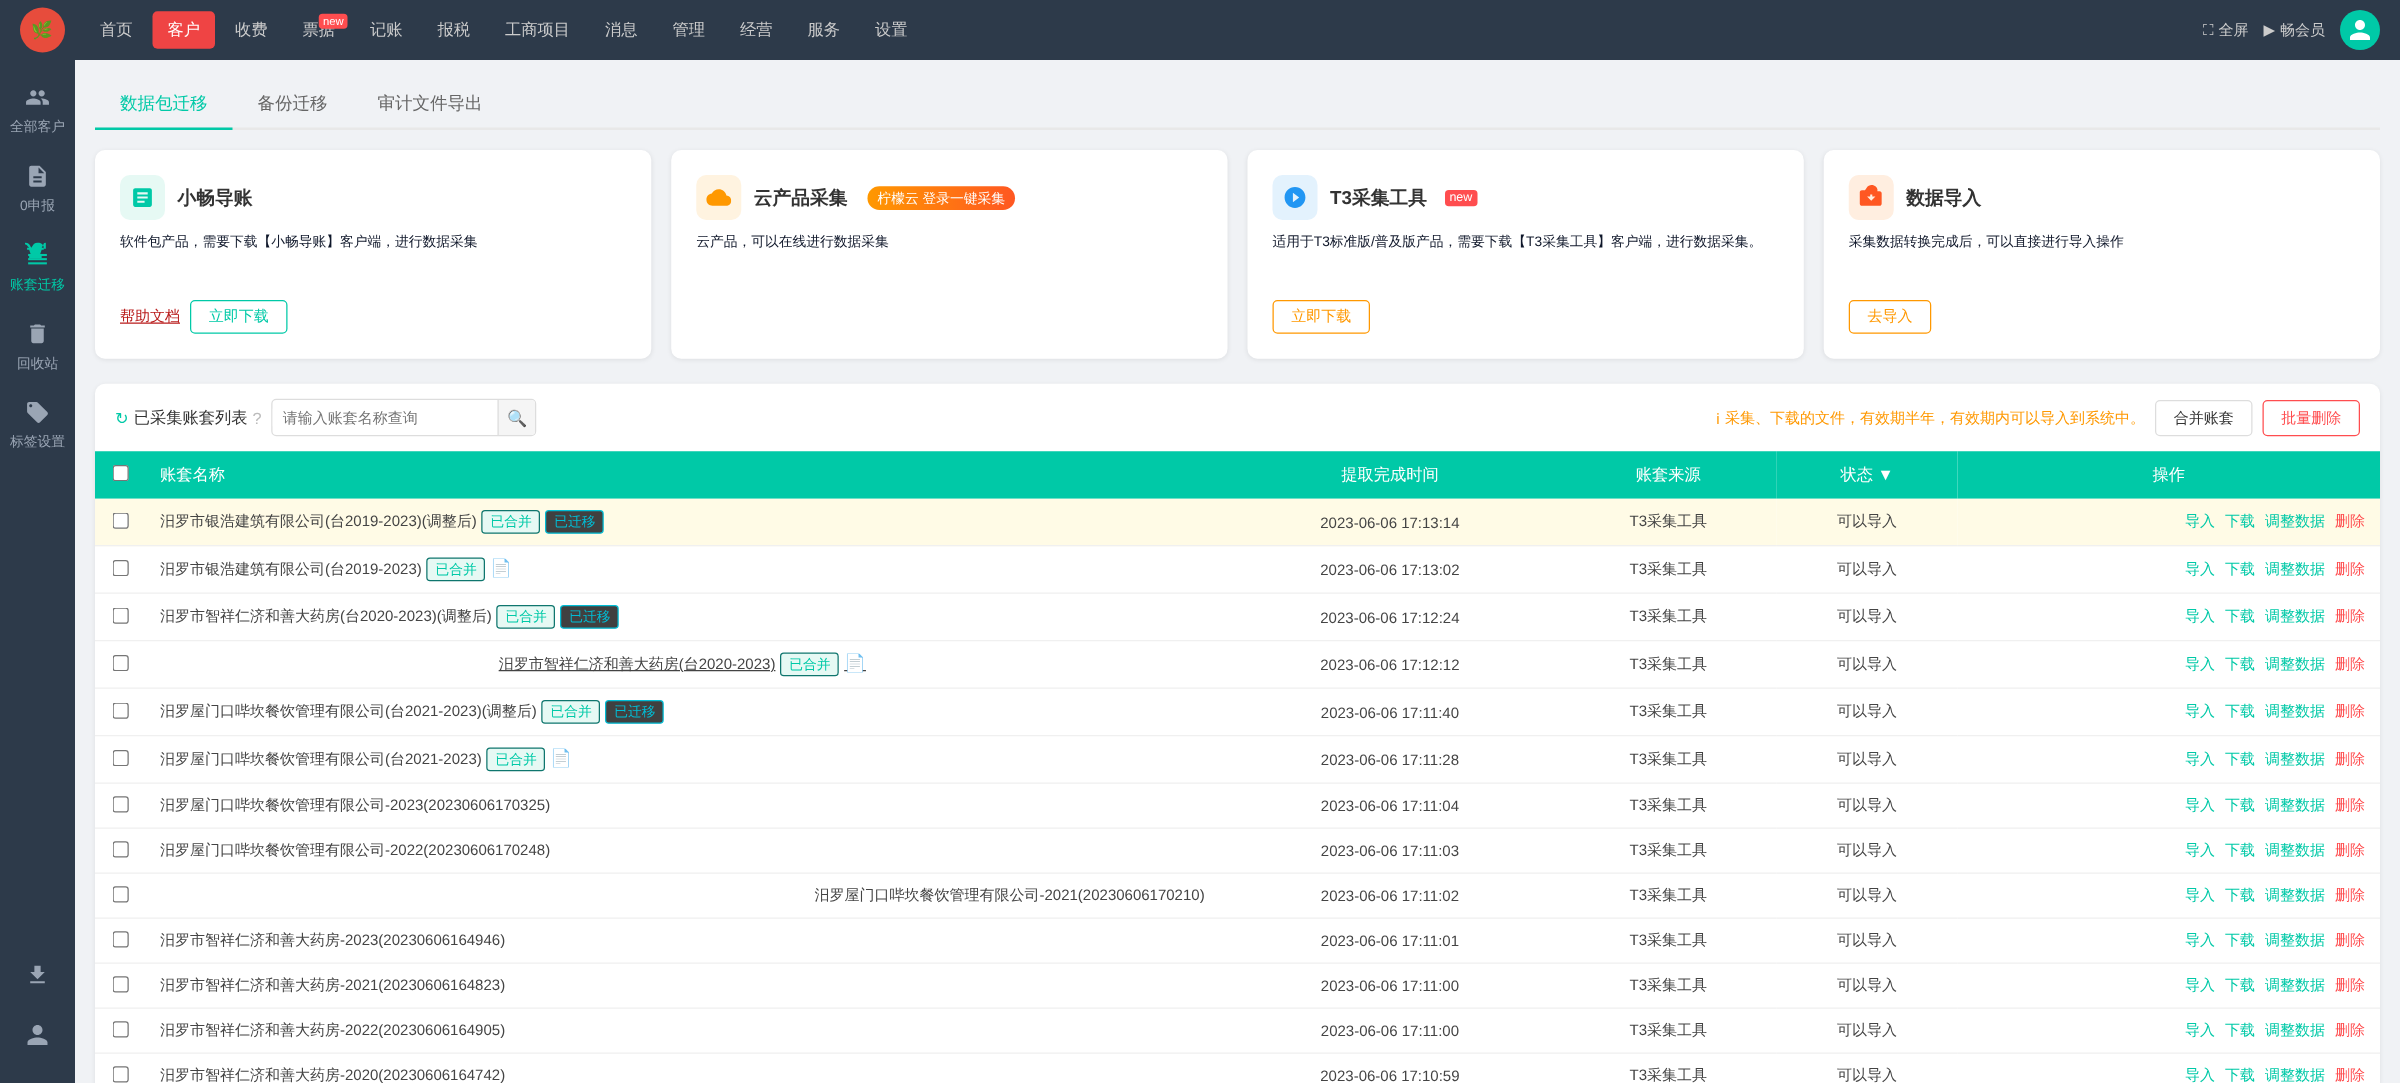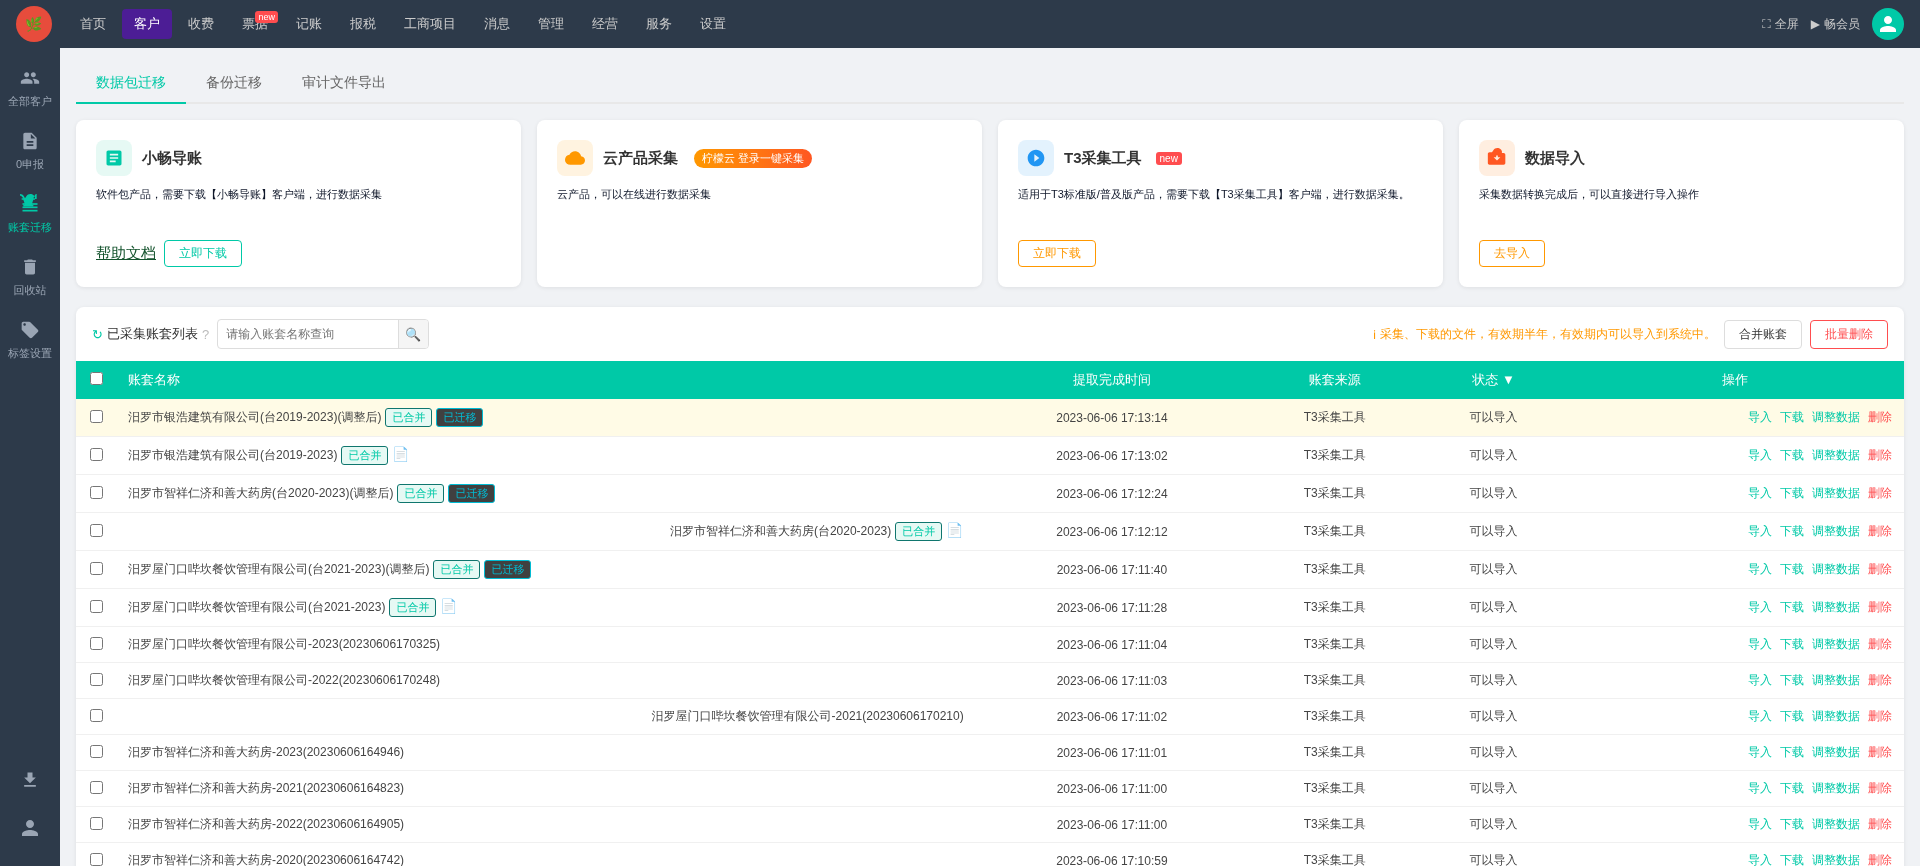--- a/index.html
+++ b/index.html
@@ -24,21 +24,21 @@
       color: white; font-weight: bold; font-size: 14px;
       margin-right: 16px;
     }
     .top-nav .nav-items {
       display: flex; align-items: center; gap: 4px; flex: 1;
     }
     .top-nav .nav-item {
       color: #ccc; padding: 6px 12px; border-radius: 4px; cursor: pointer;
       font-size: 13px; position: relative; text-align: center;
     }
-    .top-nav .nav-item.active { background: #4c1d95; color: white; border-radius: 4px; }
+    .top-nav .nav-item.active { background: #ef4444; color: white; border-radius: 4px; }
     .top-nav .nav-badge {
       position: absolute; top: 2px; right: 2px;
       background: #ff4d4f; color: white; font-size: 9px;
       padding: 1px 3px; border-radius: 3px;
     }
     .top-nav .right-actions {
       display: flex; align-items: center; gap: 12px; color: #ccc; font-size: 12px;
     }
     .top-nav .right-actions .btn-fullscreen,
     .top-nav .right-actions .btn-member {
@@ -117,21 +117,21 @@
     .card-icon.orange { background: #fff3e0; color: #ff9800; }
     .card-icon.blue { background: #e3f2fd; color: #2196f3; }
     .card-icon.red-orange { background: #ffeee0; color: #ff5722; }
     .card-title { font-size: 15px; font-weight: 600; color: #333; }
     .card-new-badge {
       background: #ff4d4f; color: white; font-size: 10px;
       padding: 1px 4px; border-radius: 3px; margin-left: 4px;
     }
     .card-desc { font-size: 11px; color: #0f172a; line-height: 1.6; margin-bottom: 14px; min-height: 40px; }
     .card-actions { display: flex; gap: 8px; flex-wrap: wrap; align-items: center; }
-    .card-link { color: #14532d; font-size: 15px; text-decoration: underline; cursor: pointer; }
+    .card-link { color: #b91c1c; font-size: 12px; text-decoration: underline; cursor: pointer; }
     .card-btn {
       border: 1px solid #ff9800; color: #ff9800; background: white;
       padding: 4px 14px; border-radius: 4px; cursor: pointer; font-size: 12px;
     }
     .card-btn.teal { border-color: #00c9a7; color: #00c9a7; }
     .cloud-badge {
       background: linear-gradient(90deg, #ff9800, #ff5722);
       color: white; font-size: 11px; padding: 2px 8px; border-radius: 12px;
       margin-left: 6px;
     }
@@ -442,21 +442,21 @@
               <div class="row-actions">
                 <button class="row-action-btn">导入</button>
                 <button class="row-action-btn">下载</button>
                 <button class="row-action-btn">调整数据</button>
                 <button class="row-action-btn delete">删除</button>
               </div>
             </td>
           </tr>
           <tr>
             <td><input type="checkbox" style=""></td>
-            <td style="text-align: right;"><span>汨罗市智祥仁济和善大药房(台2020-2023)</span><span class="tag green">已合并</span><span class="cell-icon">📄</span></td>
+            <td style="text-align: center; text-decoration: underline;"><span>汨罗市智祥仁济和善大药房(台2020-2023)</span><span class="tag green">已合并</span><span class="cell-icon">📄</span></td>
             <td>2023-06-06 17:12:12</td>
             <td>T3采集工具</td>
             <td>可以导入</td>
             <td>
               <div class="row-actions">
                 <button class="row-action-btn">导入</button>
                 <button class="row-action-btn">下载</button>
                 <button class="row-action-btn">调整数据</button>
                 <button class="row-action-btn delete">删除</button>
               </div>

